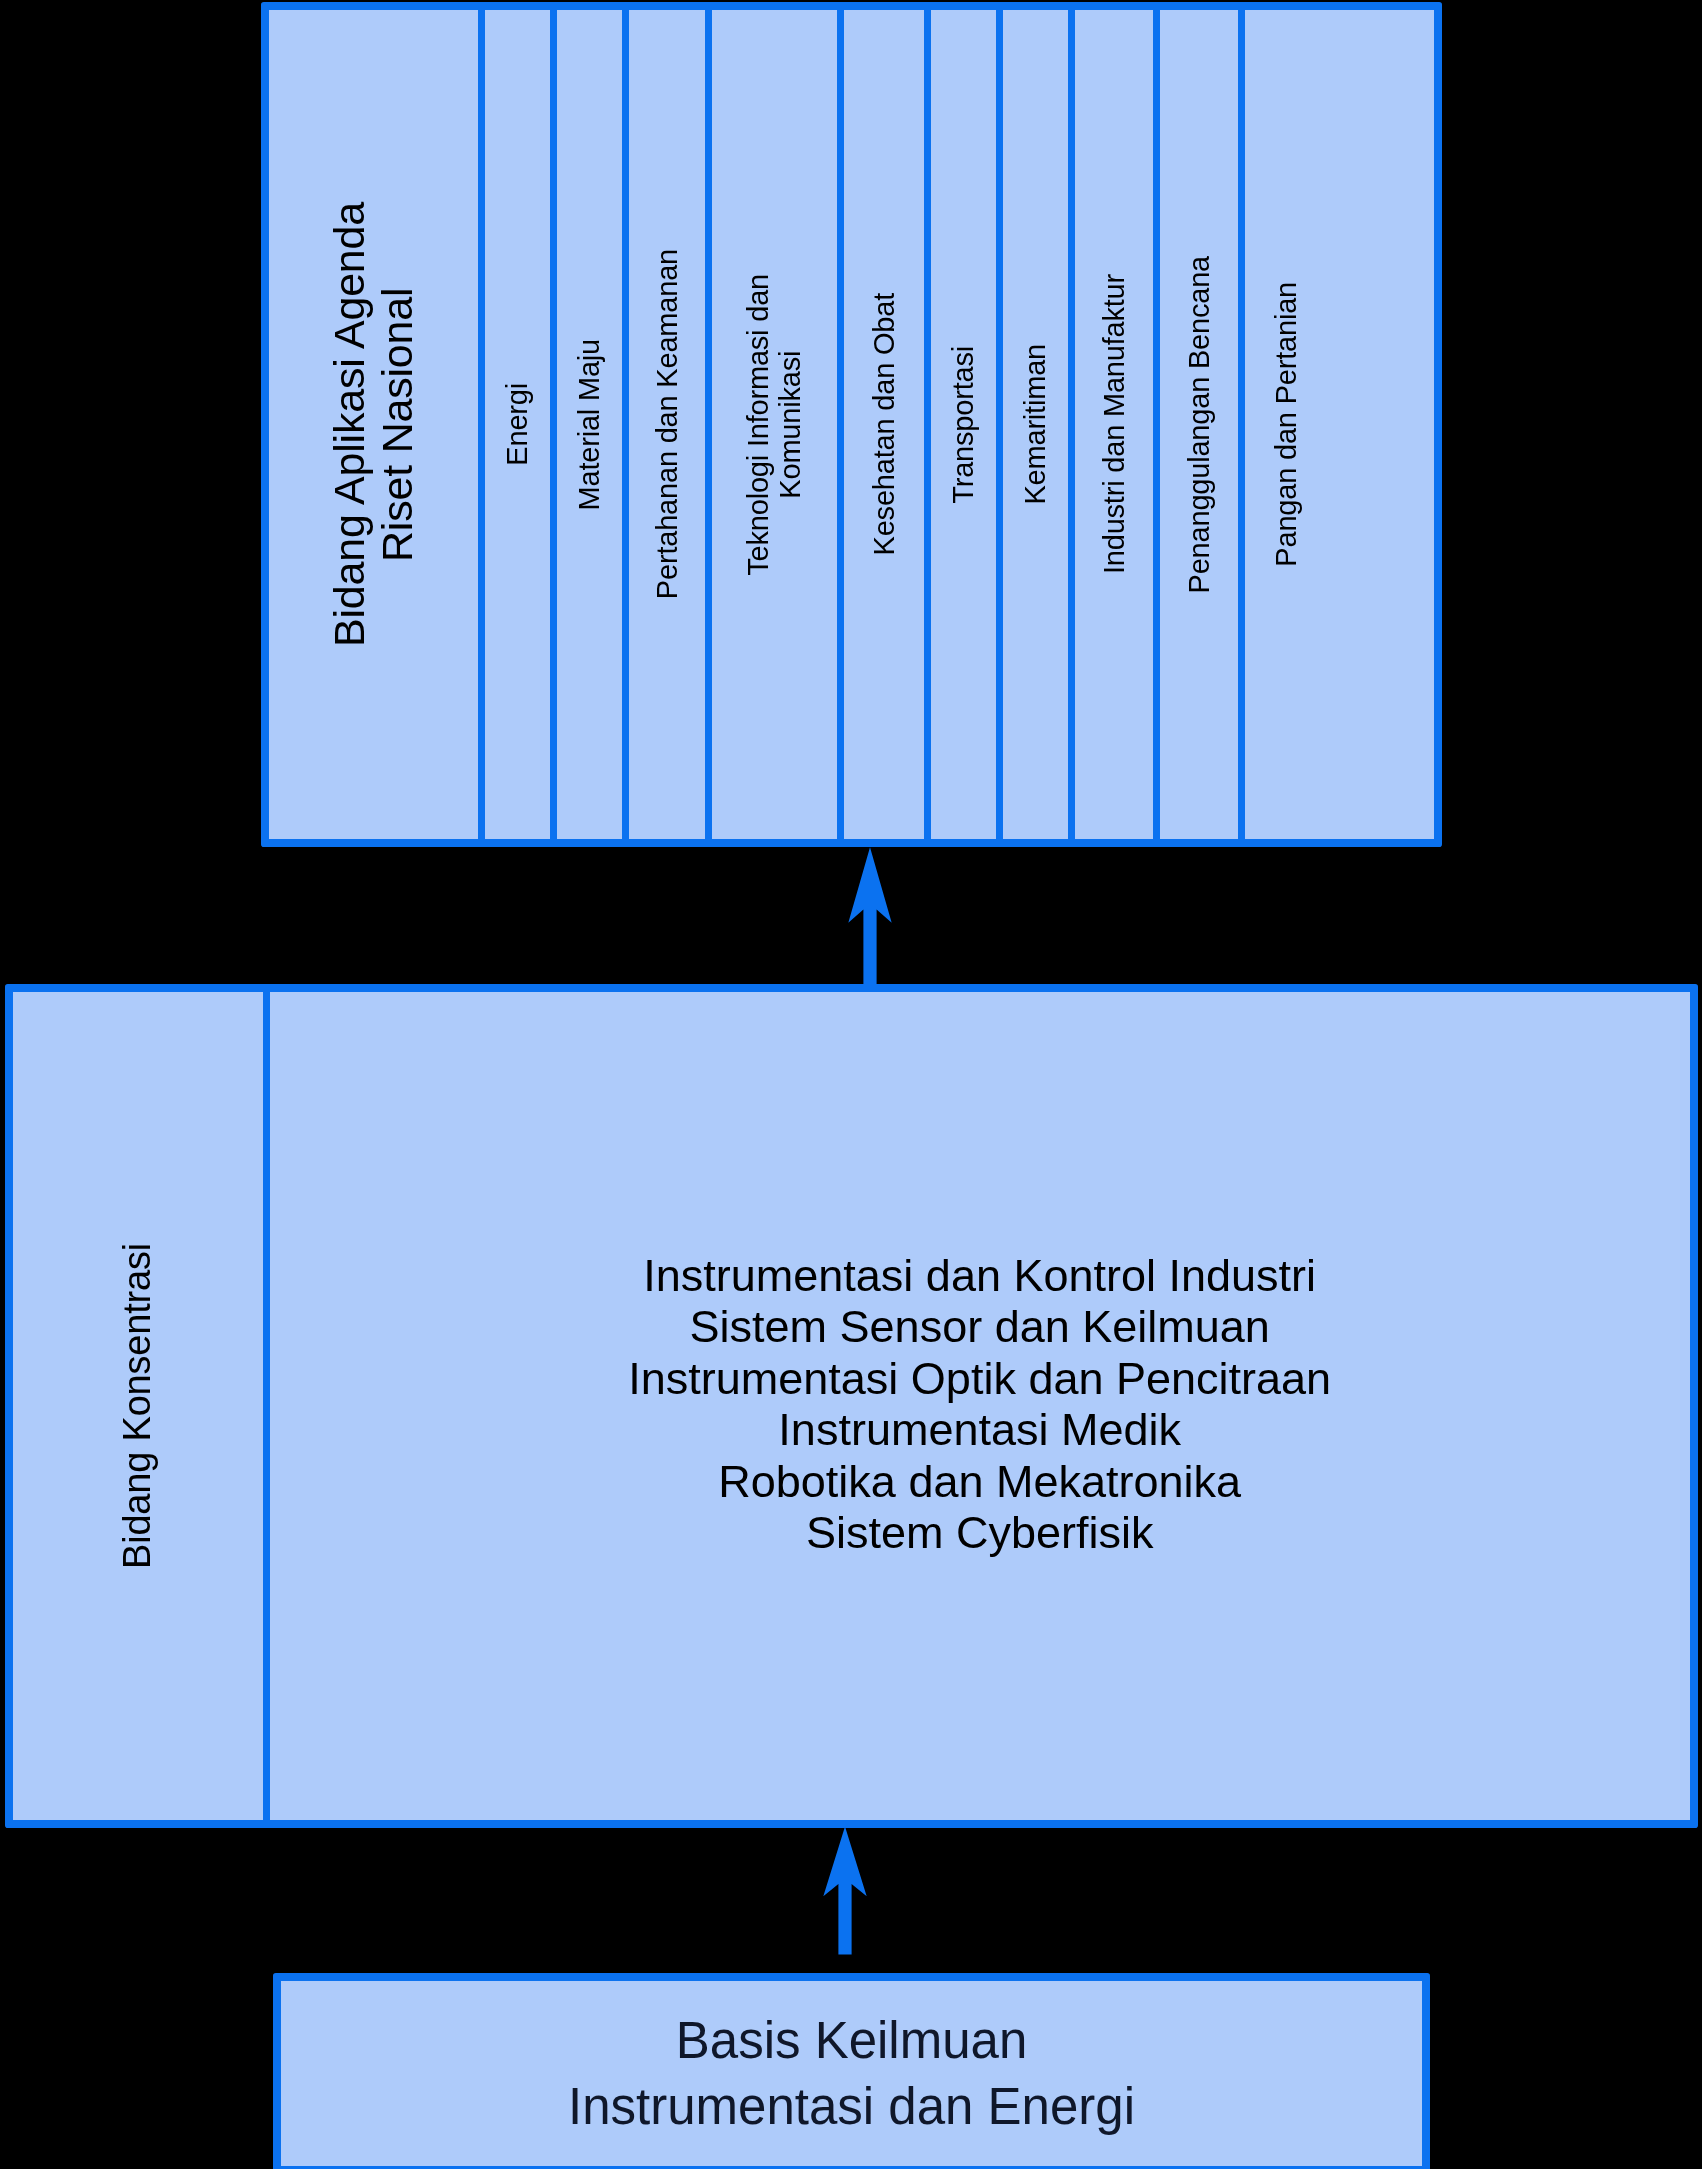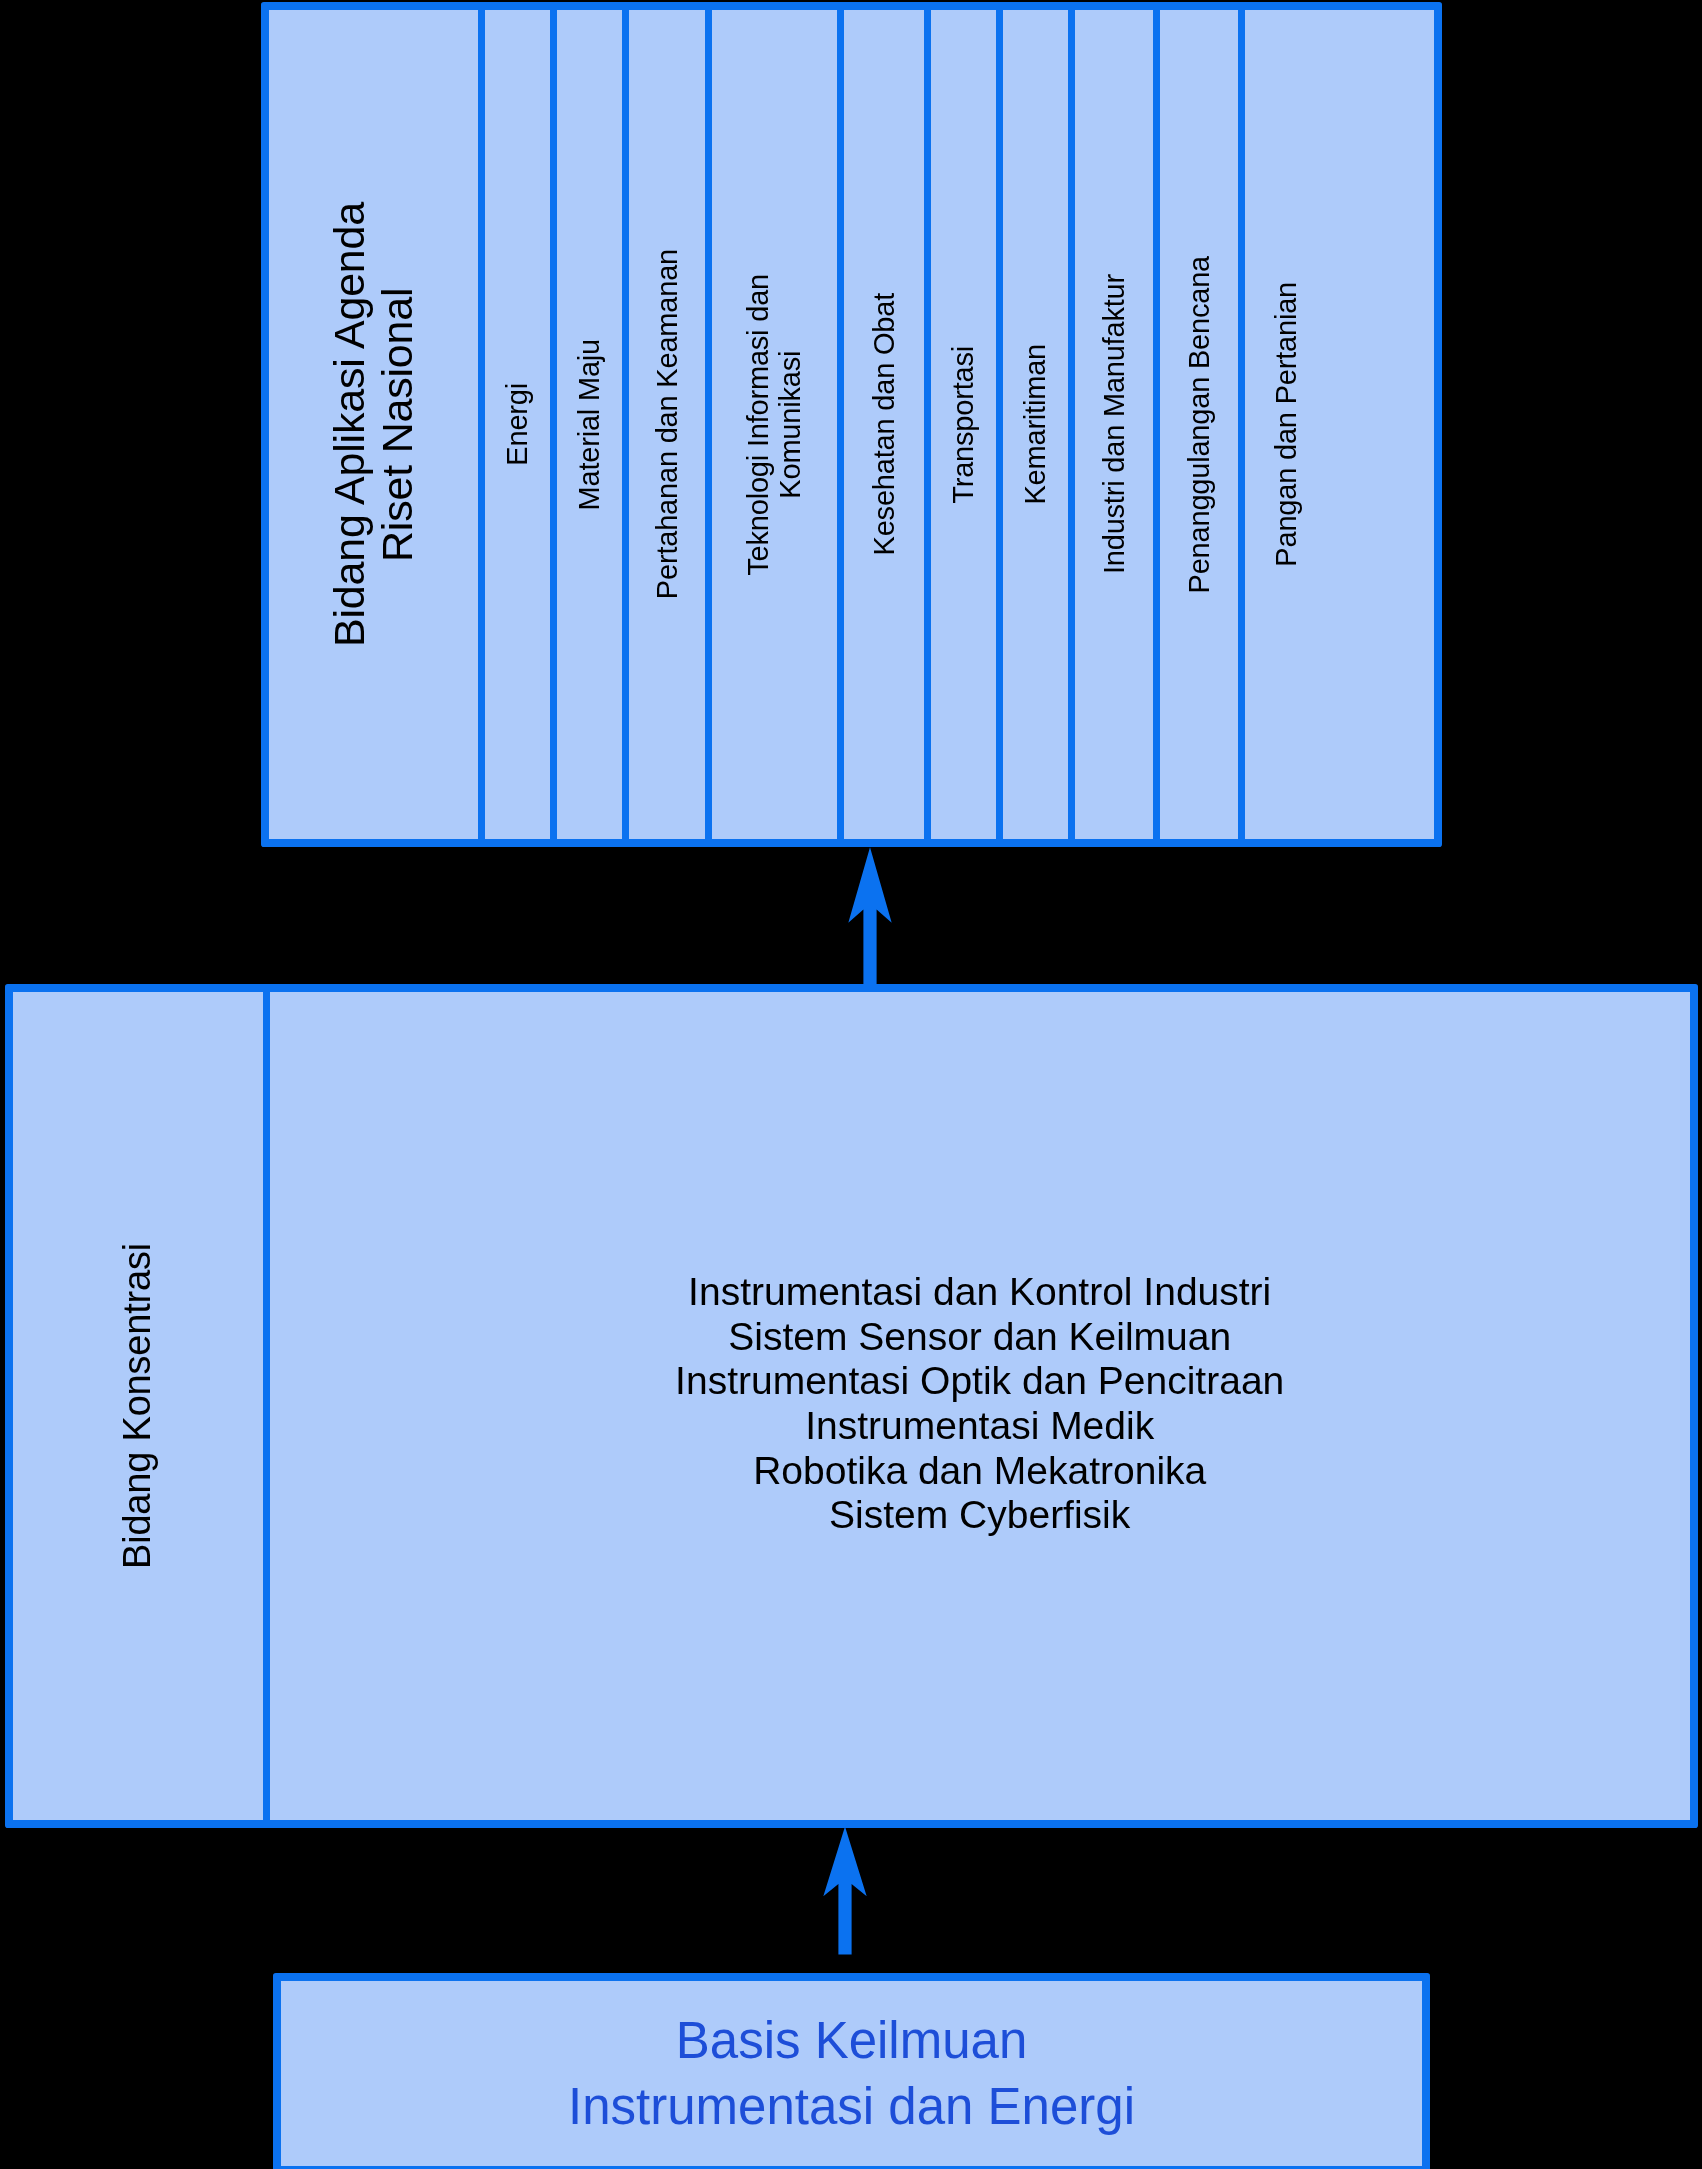--- a/index.html
+++ b/index.html
@@ -112,42 +112,42 @@
   #konsentrasi-list-cell {
     flex: 1 1 auto;
     display: flex;
     flex-direction: column;
     align-items: center;
     justify-content: center;
     padding: 5.7px 11.4px 9.5px 11.4px;
     box-sizing: border-box;
   }
   .konsentrasi-line {
-    font-size: 39px;
+    font-size: 45px;
     line-height: 1.145;
     color: #000000;
     text-align: left;
     white-space: nowrap;
   }
 
   
   #bottom-box {
     left: 273px;
     top: 1973px;
     width: 1157px;
     height: 201px;
     display: flex;
     flex-direction: column;
     align-items: center;
     justify-content: center;
   }
   .basis-line {
     font-size: 51px;
     line-height: 1.28;
-    color: #1d4ed8;
+    color: #0f172a;
     text-align: center;
     white-space: nowrap;
   }
 </style>
 </head>
 <body>
 
 <div id="canvas">
 
   <div class="box" id="top-box">

